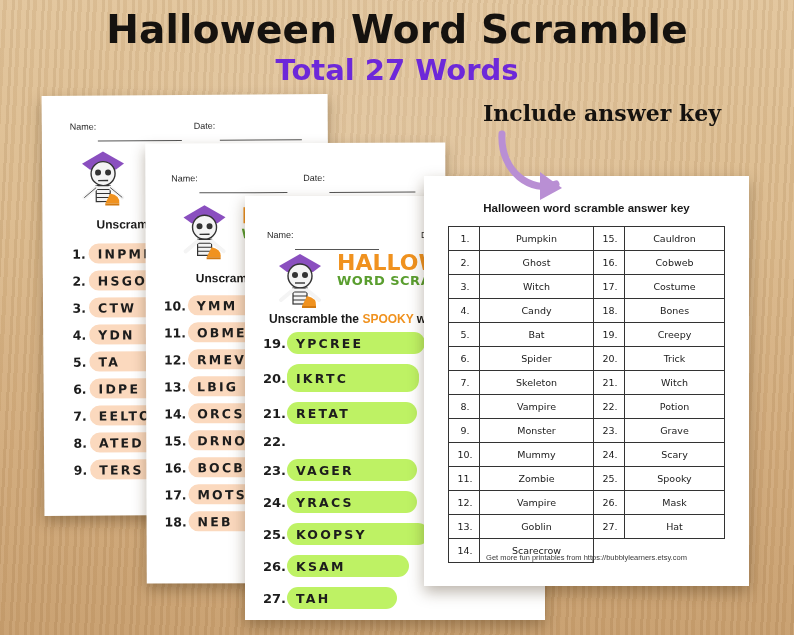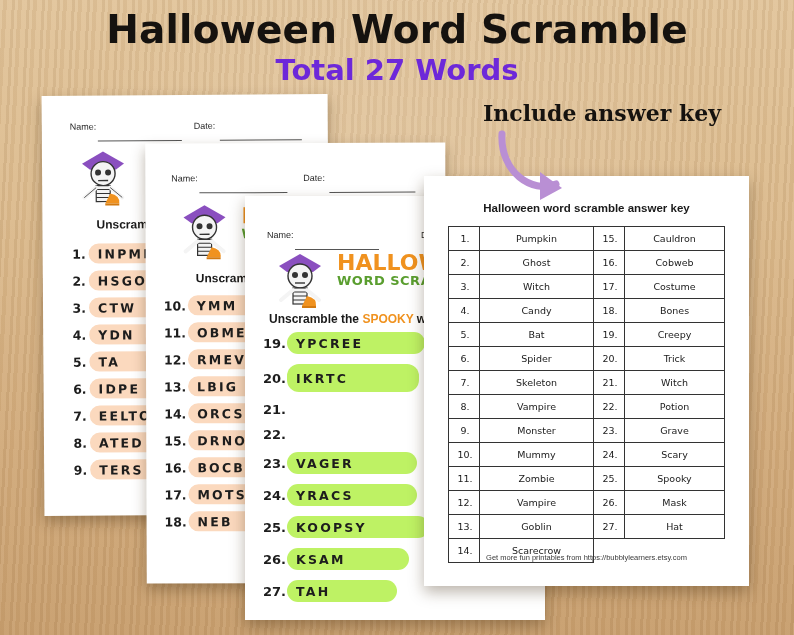--- a/index.html
+++ b/index.html
@@ -316,20 +316,21 @@
     <div class="wl-item" style="margin-bottom:10px;">
         <span class="wl-num">19.</span>
         <span class="pill" style="width:120px;height:22px;">YPCREE</span>
       </div>
     <div class="wl-item" style="margin-bottom:10px;">
         <span class="wl-num">20.</span>
         <span class="pill" style="width:114px;height:28px;">IKRTC</span>
       </div>
     <div class="wl-item" style="margin-bottom:10px;">
         <span class="wl-num">21.</span>
+        <span class="pill" style="width:112px;height:22px;">RETAT</span>
       </div>
     <div class="wl-item" style="margin-bottom:10px;">
         <span class="wl-num">22.</span>
       </div>
     <div class="wl-item" style="margin-bottom:10px;">
         <span class="wl-num">23.</span>
         <span class="pill" style="width:112px;height:22px;">VAGER</span>
       </div>
     <div class="wl-item" style="margin-bottom:10px;">
         <span class="wl-num">24.</span>

